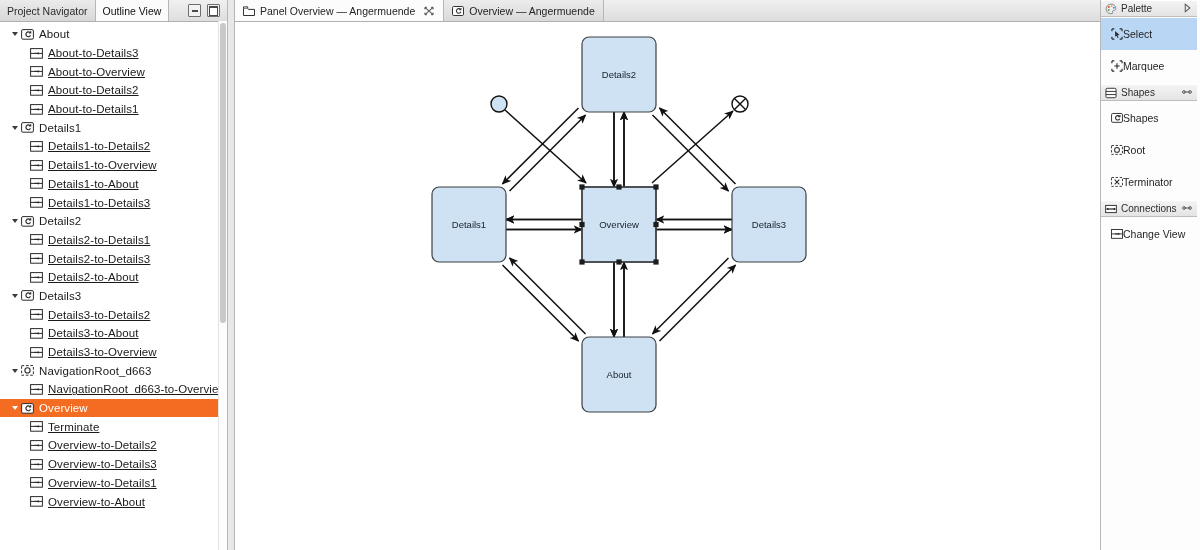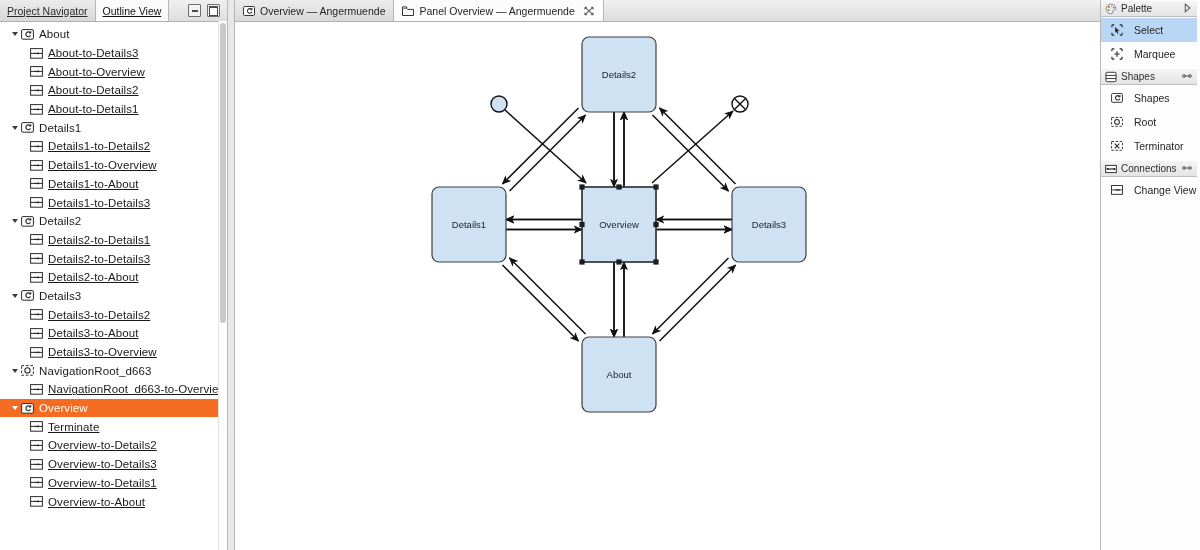--- a/index.html
+++ b/index.html
@@ -10,21 +10,21 @@
     -webkit-font-smoothing:antialiased;
   }
   .app{position:relative;width:1200px;height:550px;display:flex;}
 
   
   .left-panel{width:228px;height:550px;background:#ffffff;display:flex;flex-direction:column;
     border-right:1px solid #b8b8b8;box-sizing:border-box;position:relative;}
   .tabbar{height:21px;background:linear-gradient(#f0f0f0,#dedede);
     border-bottom:1px solid #b0b0b0;display:flex;align-items:stretch;position:relative;}
   .tab{display:flex;align-items:center;padding:0 7px;font-size:10.5px;color:#2a2a2a;
-    border-right:1px solid #b6b6b6;background:linear-gradient(#ebebeb,#d8d8d8);white-space:nowrap;text-decoration:underline;}
+    border-right:1px solid #b6b6b6;background:linear-gradient(#ebebeb,#d8d8d8);white-space:nowrap;}
   .tab.active{background:#fbfbfb;color:#111;}
   .winbtns{margin-left:auto;display:flex;align-items:center;gap:6px;padding-right:7px;}
   .wb{width:11px;height:11px;border:1px solid #6e6e6e;background:#f2f2f2;
     display:flex;align-items:center;justify-content:center;border-radius:1px;}
   .wb .min{width:6px;height:2px;background:#4a4a4a;}
   .wb .max{width:7px;height:7px;border:1px solid #4a4a4a;border-top-width:2px;background:#fff;}
 
   .tree{flex:1;overflow:hidden;padding-top:3px;background:#fff;position:relative;}
   .row{height:18.7px;display:flex;align-items:center;white-space:nowrap;padding-left:4px;box-sizing:border-box;}
   .row.sel{background:#f36c21;color:#fff;}
@@ -51,21 +51,21 @@
   .canvas{flex:1;position:relative;background:#ffffff;overflow:hidden;}
   .canvas svg{position:absolute;left:0;top:0;}
 
   
   .right-panel{width:100px;height:550px;background:#fdfdfd;border-left:1px solid #b8b8b8;
     box-sizing:border-box;display:flex;flex-direction:row;}
   .rp-top{height:21px;background:linear-gradient(#f0f0f0,#dddddd);border-bottom:1px solid #b0b0b0;}
   .sect-hd{height:15px;background:linear-gradient(#f4f4f4,#e4e4e4);border-top:1px solid #fff;
     border-bottom:1px solid #bdbdbd;display:flex;align-items:center;padding:0 4px;gap:4px;font-size:10px;color:#2c2c2c;}
   .sect-hd .sp{margin-left:auto;}
-  .pitem{height:24px;display:flex;align-items:center;gap:11px;padding-left:10px;font-size:10.5px;color:#1f1f1f;}
+  .pitem{height:32px;display:flex;align-items:center;gap:0;padding-left:10px;font-size:10.5px;color:#1f1f1f;}
   .pitem.sel{background:#b9d6f5;}
   .pico{width:12px;height:12px;flex:0 0 12px;}
   .sect-body{background:#fdfdfd;padding:1px 0 2px;}
 </style>
 </head>
 <body>
 
 <div class="app">
 
   <div class="left-panel">
@@ -337,40 +337,40 @@
 
     <div class="scroll-v">
       <div class="scroll-thumb"></div>
     </div>
   </div>
 
   <div class="vsplit"></div>
 
   <div class="center">
     <div class="ctabbar">
-
-      <div class="ctab">
-        <svg class="pico" viewBox="0 0 12 12">
-          <rect x="0.5" y="1.5" width="11" height="9" rx="1.2" fill="#fff" stroke="#333"></rect>
-          <path d="M8.4 4.3a2.3 2.3 0 1 0 .5 2.4" fill="none" stroke="#333" stroke-width="1.1"></path>
-          <path d="M8.9 3.1v1.6H7.3" fill="none" stroke="#333" stroke-width="1.1"></path>
-        </svg>
-        <span>Overview — Angermuende</span>
-      </div>
 
       <div class="ctab active">
         <svg class="pico" viewBox="0 0 12 12">
           <path d="M0.5 3.2h4l1 1.2h6v6.1h-11z" fill="#fff" stroke="#333"></path>
           <path d="M0.5 3.2V1.9h4.2v1.3" fill="#fff" stroke="#333"></path>
         </svg>
         <span>Panel Overview — Angermuende</span>
         <svg class="pico closex" viewBox="0 0 12 12">
           <path d="M2 2.4 10 9.6 M10 2.4 2 9.6" stroke="#333" fill="none" stroke-width="1.1"></path>
           <path d="M2 2.4h1.8 M2 2.4v1.8 M10 2.4H8.2 M10 2.4v1.8 M2 9.6h1.8 M2 9.6V7.8 M10 9.6H8.2 M10 9.6V7.8" stroke="#333" stroke-width="1.4"></path>
         </svg>
+      </div>
+
+      <div class="ctab">
+        <svg class="pico" viewBox="0 0 12 12">
+          <rect x="0.5" y="1.5" width="11" height="9" rx="1.2" fill="#fff" stroke="#333"></rect>
+          <path d="M8.4 4.3a2.3 2.3 0 1 0 .5 2.4" fill="none" stroke="#333" stroke-width="1.1"></path>
+          <path d="M8.9 3.1v1.6H7.3" fill="none" stroke="#333" stroke-width="1.1"></path>
+        </svg>
+        <span>Overview — Angermuende</span>
       </div>
     </div>
 
     <div class="canvas" id="canvas">
       <svg id="diagram" width="866" height="529" viewBox="234 21 866 529">
         <defs>
           <marker id="ah" viewBox="0 0 10 10" refX="9" refY="5" markerWidth="6.2" markerHeight="6.2" orient="auto-start-reverse">
             <path d="M0 0.6 L10 5 L0 9.4 L2.6 5 Z" fill="#111"></path>
           </marker>
         </defs>

